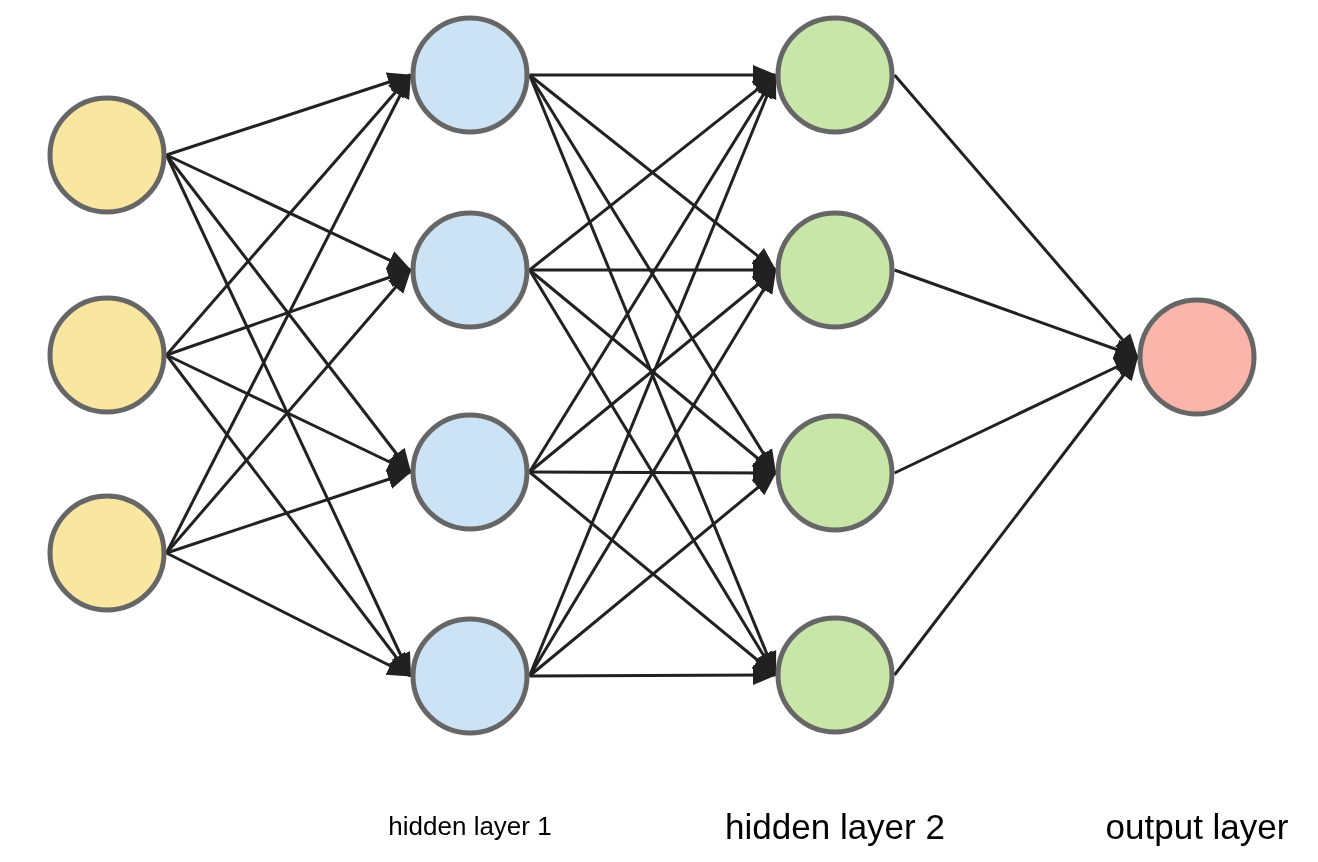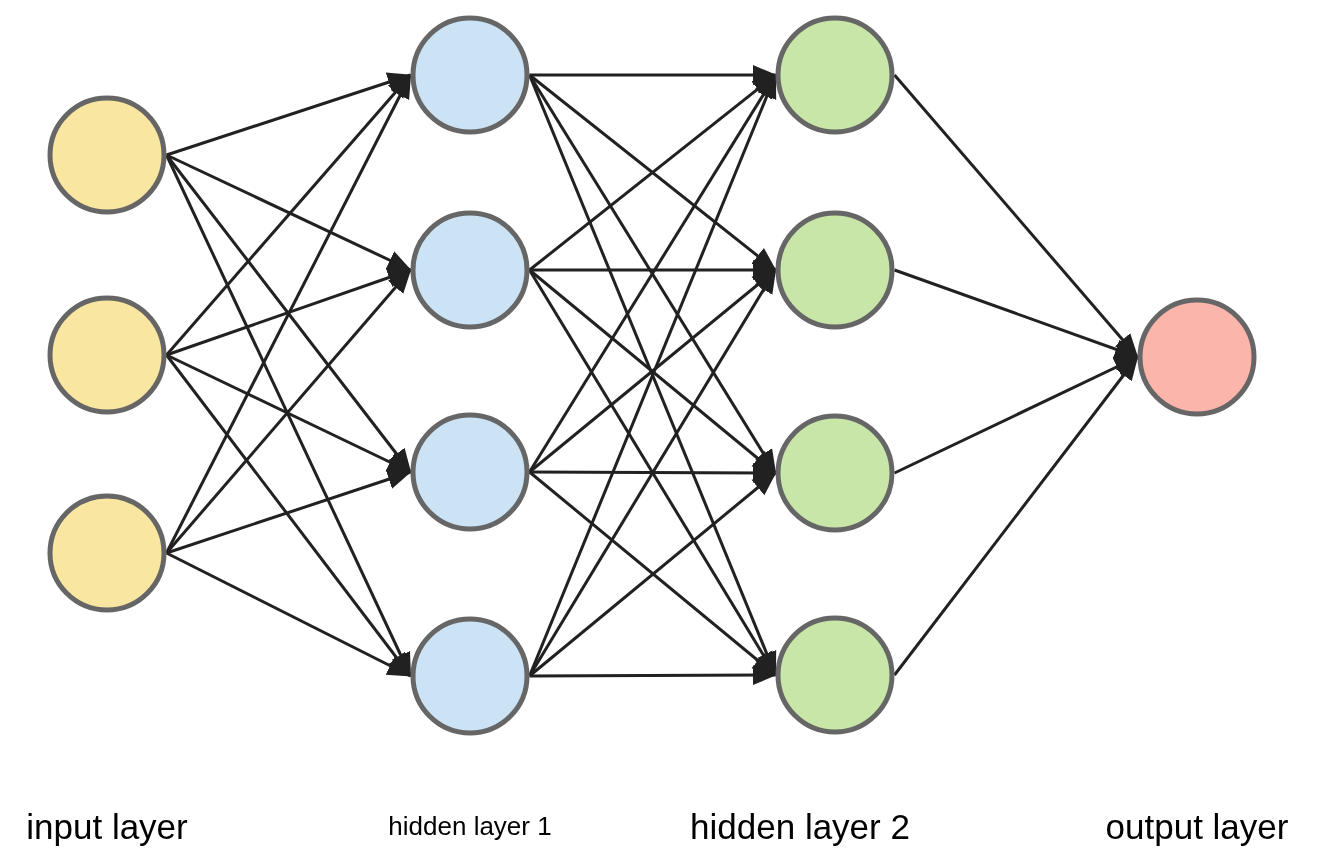--- a/index.html
+++ b/index.html
@@ -84,20 +84,19 @@
         <circle cx="470" cy="472" r="57" fill="#cbe3f5" stroke="#666666" stroke-width="5"></circle>
         <circle cx="470" cy="676" r="57" fill="#cbe3f5" stroke="#666666" stroke-width="5"></circle>
         <circle cx="835" cy="75" r="57" fill="#c8e6a8" stroke="#666666" stroke-width="5"></circle>
         <circle cx="835" cy="270" r="57" fill="#c8e6a8" stroke="#666666" stroke-width="5"></circle>
         <circle cx="835" cy="473" r="57" fill="#c8e6a8" stroke="#666666" stroke-width="5"></circle>
         <circle cx="835" cy="675" r="57" fill="#c8e6a8" stroke="#666666" stroke-width="5"></circle>
         <circle cx="1197" cy="357" r="57" fill="#fbb5ab" stroke="#666666" stroke-width="5"></circle>
       </g>
     </svg>
 
-  <div class="layer-label" style="left: 107px; top: 826px; font-size: 35px; color: rgb(0, 0, 0);">input layer</div>
 
   <div class="layer-label" style="left: 470px; top: 826px; font-size: 26px; color: rgb(0, 0, 0);">hidden layer 1</div>
 
-  <div class="layer-label" style="left: 800px; top: 826px; font-size: 35px; color: rgb(0, 0, 0);">hidden layer 2</div>
+  <div class="layer-label" style="left: 835px; top: 826px; font-size: 35px; color: rgb(0, 0, 0);">hidden layer 2</div>
 
   <div class="layer-label" style="left: 1197px; top: 826px; font-size: 35px; color: rgb(0, 0, 0);">output layer</div>
 </div>
 
 </body></html>

